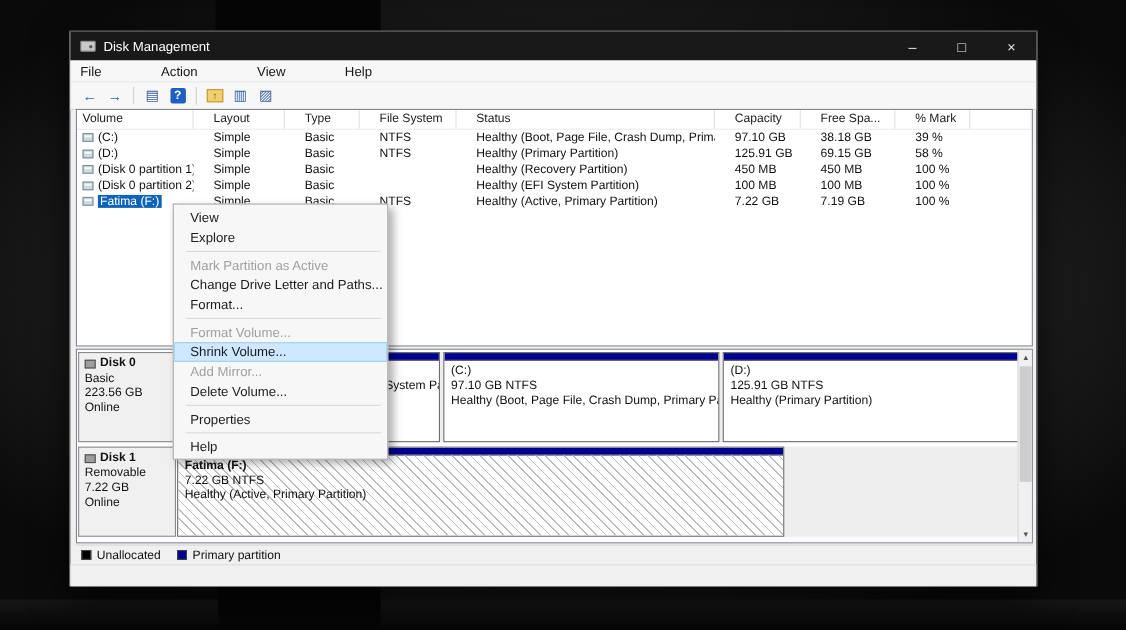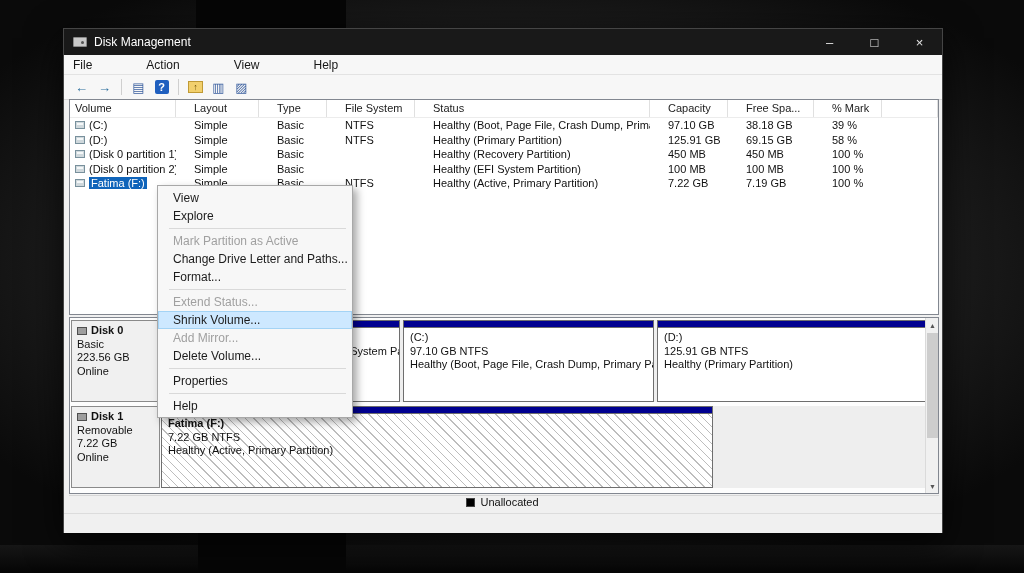--- a/index.html
+++ b/index.html
@@ -72,21 +72,21 @@
 
   .vscroll { position:absolute; right:0; top:0; bottom:0; width:13px; background:#f0f0f0;
     border-left:1px solid #dadada; }
   .vs-arrow { position:absolute; left:0; width:13px; height:14px; display:flex; align-items:center;
     justify-content:center; font-size:7px; color:#555; }
   .vs-up { top:0; } .vs-down { bottom:0; }
   .vs-thumb { position:absolute; left:1px; top:15px; width:11px; height:105px; background:#cdcdcd; }
 
   .legend { position:absolute; left:5px; top:466px; width:870px; height:18px; background:#f0f0f0;
     border-top:1px solid #d6d6d6; display:flex; align-items:center; gap:7px; padding-left:5px;
-    font-size:11px; color:#111;flex-direction:column; }
+    font-size:11px; color:#111; }
   .lg-sq { width:9px; height:9px; border:1px solid #444; }
   .lg-item { display:flex; align-items:center; gap:5px; margin-right:8px; }
 
   .statusbar { position:absolute; left:0; top:484px; right:0; height:20px; background:#f0f0f0;
     border-top:1px solid #dcdcdc; }
 
   
   .ctx { position:absolute; left:157px; top:185px; width:196px; height:233px; background:#f7f7f7;
     border:1px solid #a8a8a8; box-shadow:4px 4px 8px rgba(0,0,0,.35); padding:3px 0; font-size:12px;
     color:#1c1c1c; z-index:50; }
@@ -320,21 +320,21 @@
   </div>
 
   <div class="ctx">
     <div class="mi">View</div>
     <div class="mi">Explore</div>
     <div class="msep"></div>
     <div class="mi dis">Mark Partition as Active</div>
     <div class="mi">Change Drive Letter and Paths...</div>
     <div class="mi">Format...</div>
     <div class="msep"></div>
-    <div class="mi dis">Extend Status...</div>
+    <div class="mi dis">Format Volume...</div>
     <div class="mi hl">Shrink Volume...</div>
     <div class="mi dis">Add Mirror...</div>
     <div class="mi">Delete Volume...</div>
     <div class="msep"></div>
     <div class="mi">Properties</div>
     <div class="msep"></div>
     <div class="mi">Help</div>
   </div>
 </div>
 

